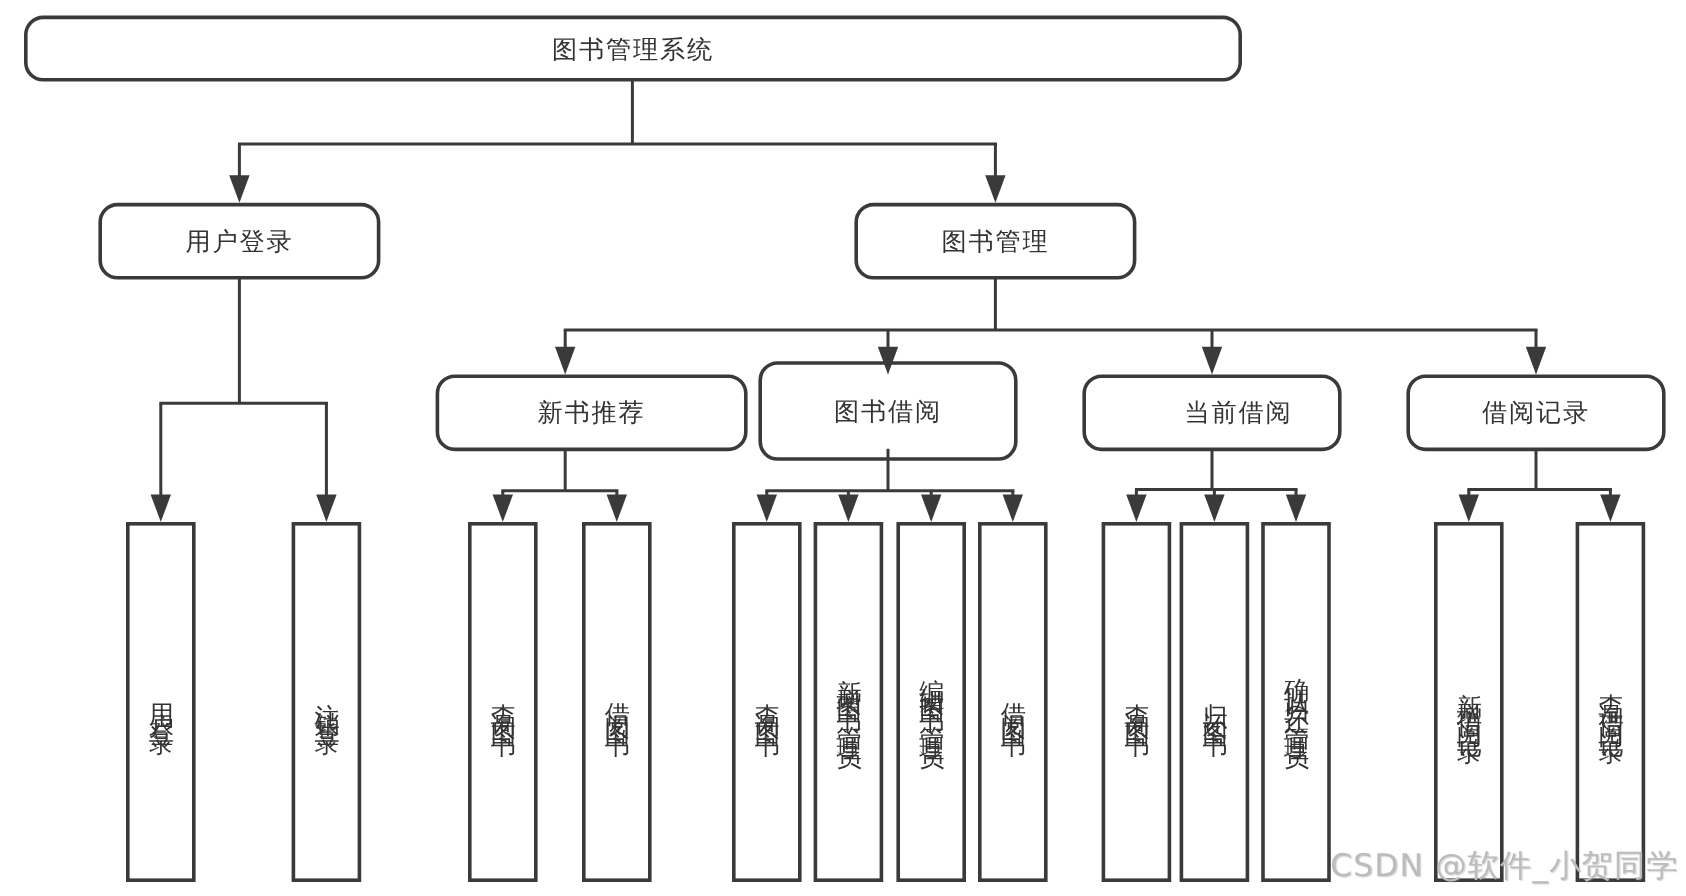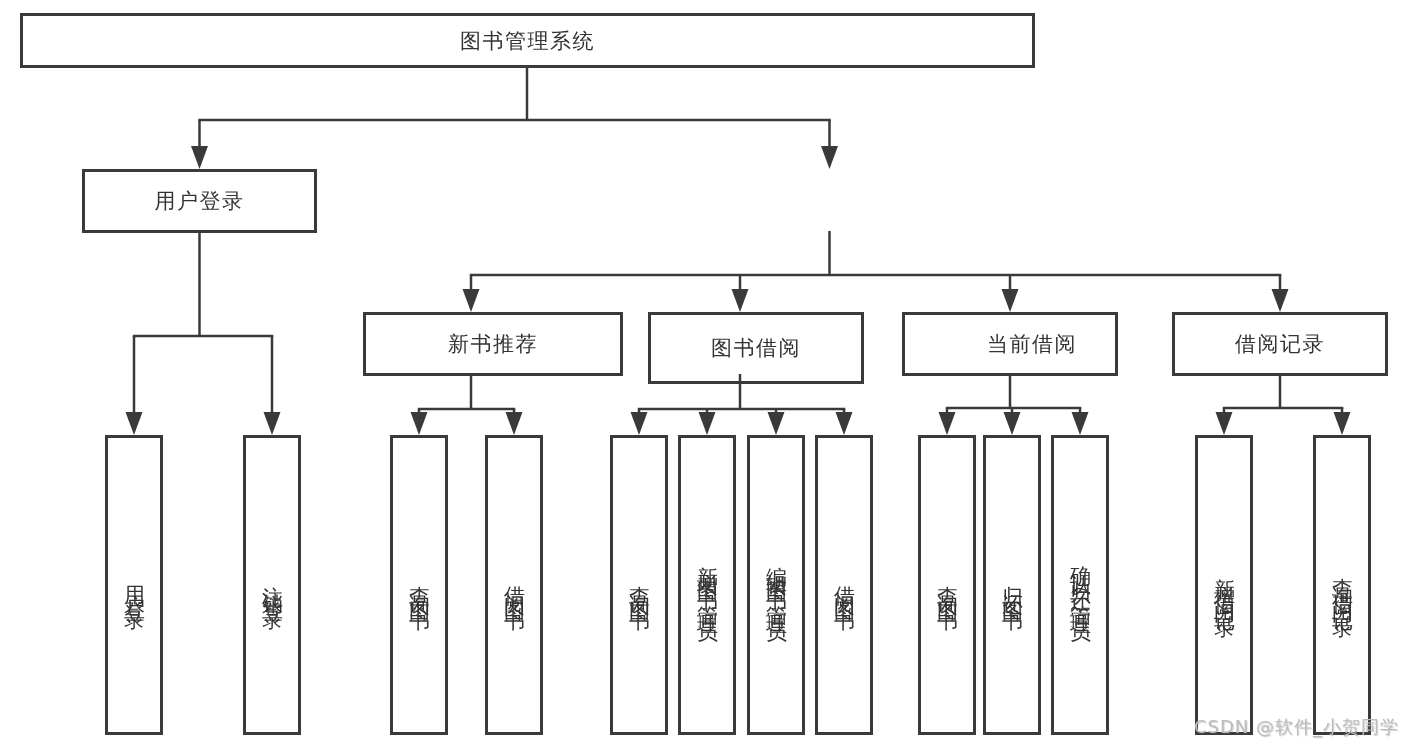--- a/index.html
+++ b/index.html
@@ -14,21 +14,21 @@
     position:absolute;
     box-sizing:border-box;
     background:#ffffff;
     border:3px solid #3a3a3a;
     display:flex;
     align-items:center;
     justify-content:center;
     color:#333333;
     z-index:1;
   }
-  .hbox { font-size:21px; letter-spacing:1.5px; }
+  .hbox { font-size:21px; letter-spacing:1.5px;border-radius:16px; }
   .title-box { left:20px; top:13px; width:1015px; height:55px; }
   .vbox { width:58px; height:300px; top:435px; }
   .vtext {
     writing-mode:vertical-lr;
     text-orientation:mixed;
     font-size:21px;
     line-height:1.1;
     letter-spacing:8px;
     color:#333333;
   }
@@ -36,44 +36,47 @@
     position:absolute; left:0; top:0;
     width:1405px; height:747px;
     z-index:2;
     pointer-events:none;
   }
   #connectors line { stroke:#3a3a3a; stroke-width:2.5; }
   #connectors polygon { fill:#3a3a3a; stroke:none; }
   .watermark {
     position:absolute;
     right:6px; bottom:8px;
-    font-size:18px;
+    font-size:26px;
     color:#bcbcbc;
     letter-spacing:1px;
     z-index:3;
     text-shadow:1px 1px 1px rgba(120,120,120,0.35);
   }
 </style>
 </head>
 <body>
 
 <div id="canvas">
 
   <div class="box hbox title-box">
     <span>图书管理系统</span>
   </div>
 
   <div class="box hbox" style="left:82px; top:169px; width:235px; height:64px;">
     <span>用户登录</span>
   </div>
+  <div class="box hbox" style="left:712px; top:169px; width:235px; height:64px;">
+    <span>图书管理</span>
+  </div>
 
   <div class="box hbox" style="left:363px; top:312px; width:260px; height:64px;">
     <span>新书推荐</span>
   </div>
-  <div class="box hbox" style="left:632px; top:312px; width:216px; height:72px;margin-left:16px;">
+  <div class="box hbox" style="left:632px; top:301px; width:216px; height:83px;">
     <span>图书借阅</span>
   </div>
   <div class="box hbox" style="left:902px; top:312px; width:216px; height:64px;padding-left:44px;">
     <span>当前借阅</span>
   </div>
   <div class="box hbox" style="left:1172px; top:312px; width:216px; height:64px;">
     <span>借阅记录</span>
   </div>
 
   <div class="box vbox" style="left:105px;">

